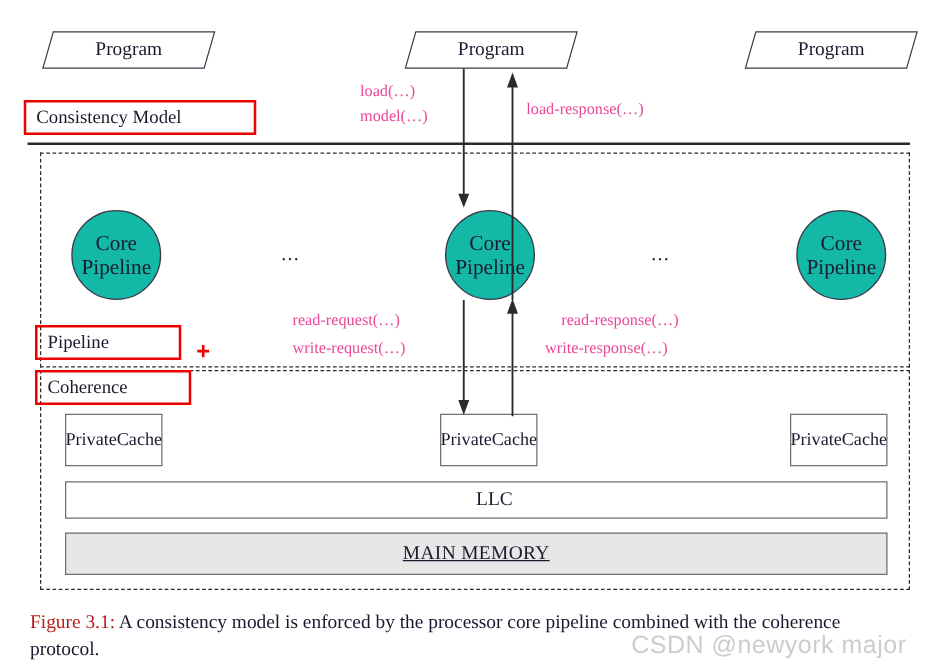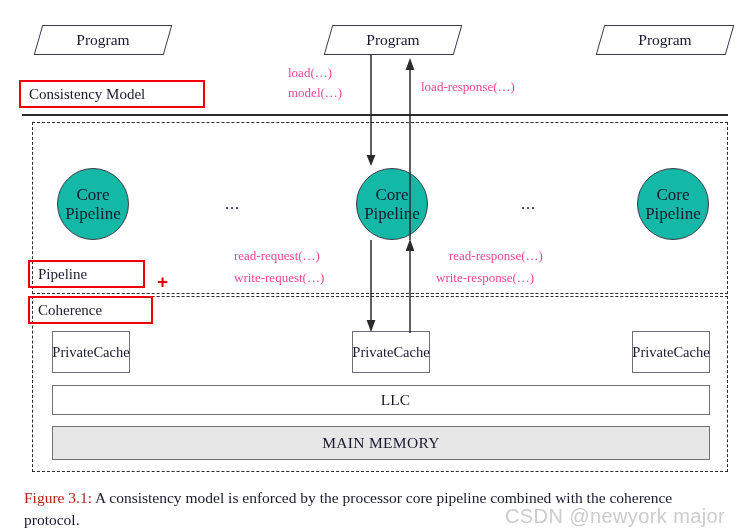--- a/index.html
+++ b/index.html
@@ -77,21 +77,21 @@
   .bar-box {
     position: absolute;
     border: 1.4px solid #6f6f78;
     box-sizing: border-box;
     display: flex;
     align-items: center;
     justify-content: center;
     font-size: 15.5px;
   }
   .bar-llc { background: #ffffff; padding-left: 29px; }
-  .bar-mem { background: #e7e7e7; letter-spacing: 0.3px; }
+  .bar-mem { background: #e7e7e7; letter-spacing: 0.3px; text-decoration: underline; }
 
   
   .dashed-region {
     position: absolute;
     border: 1.6px dashed #2b2b2b;
     box-sizing: border-box;
     background: transparent;
   }
 
   

